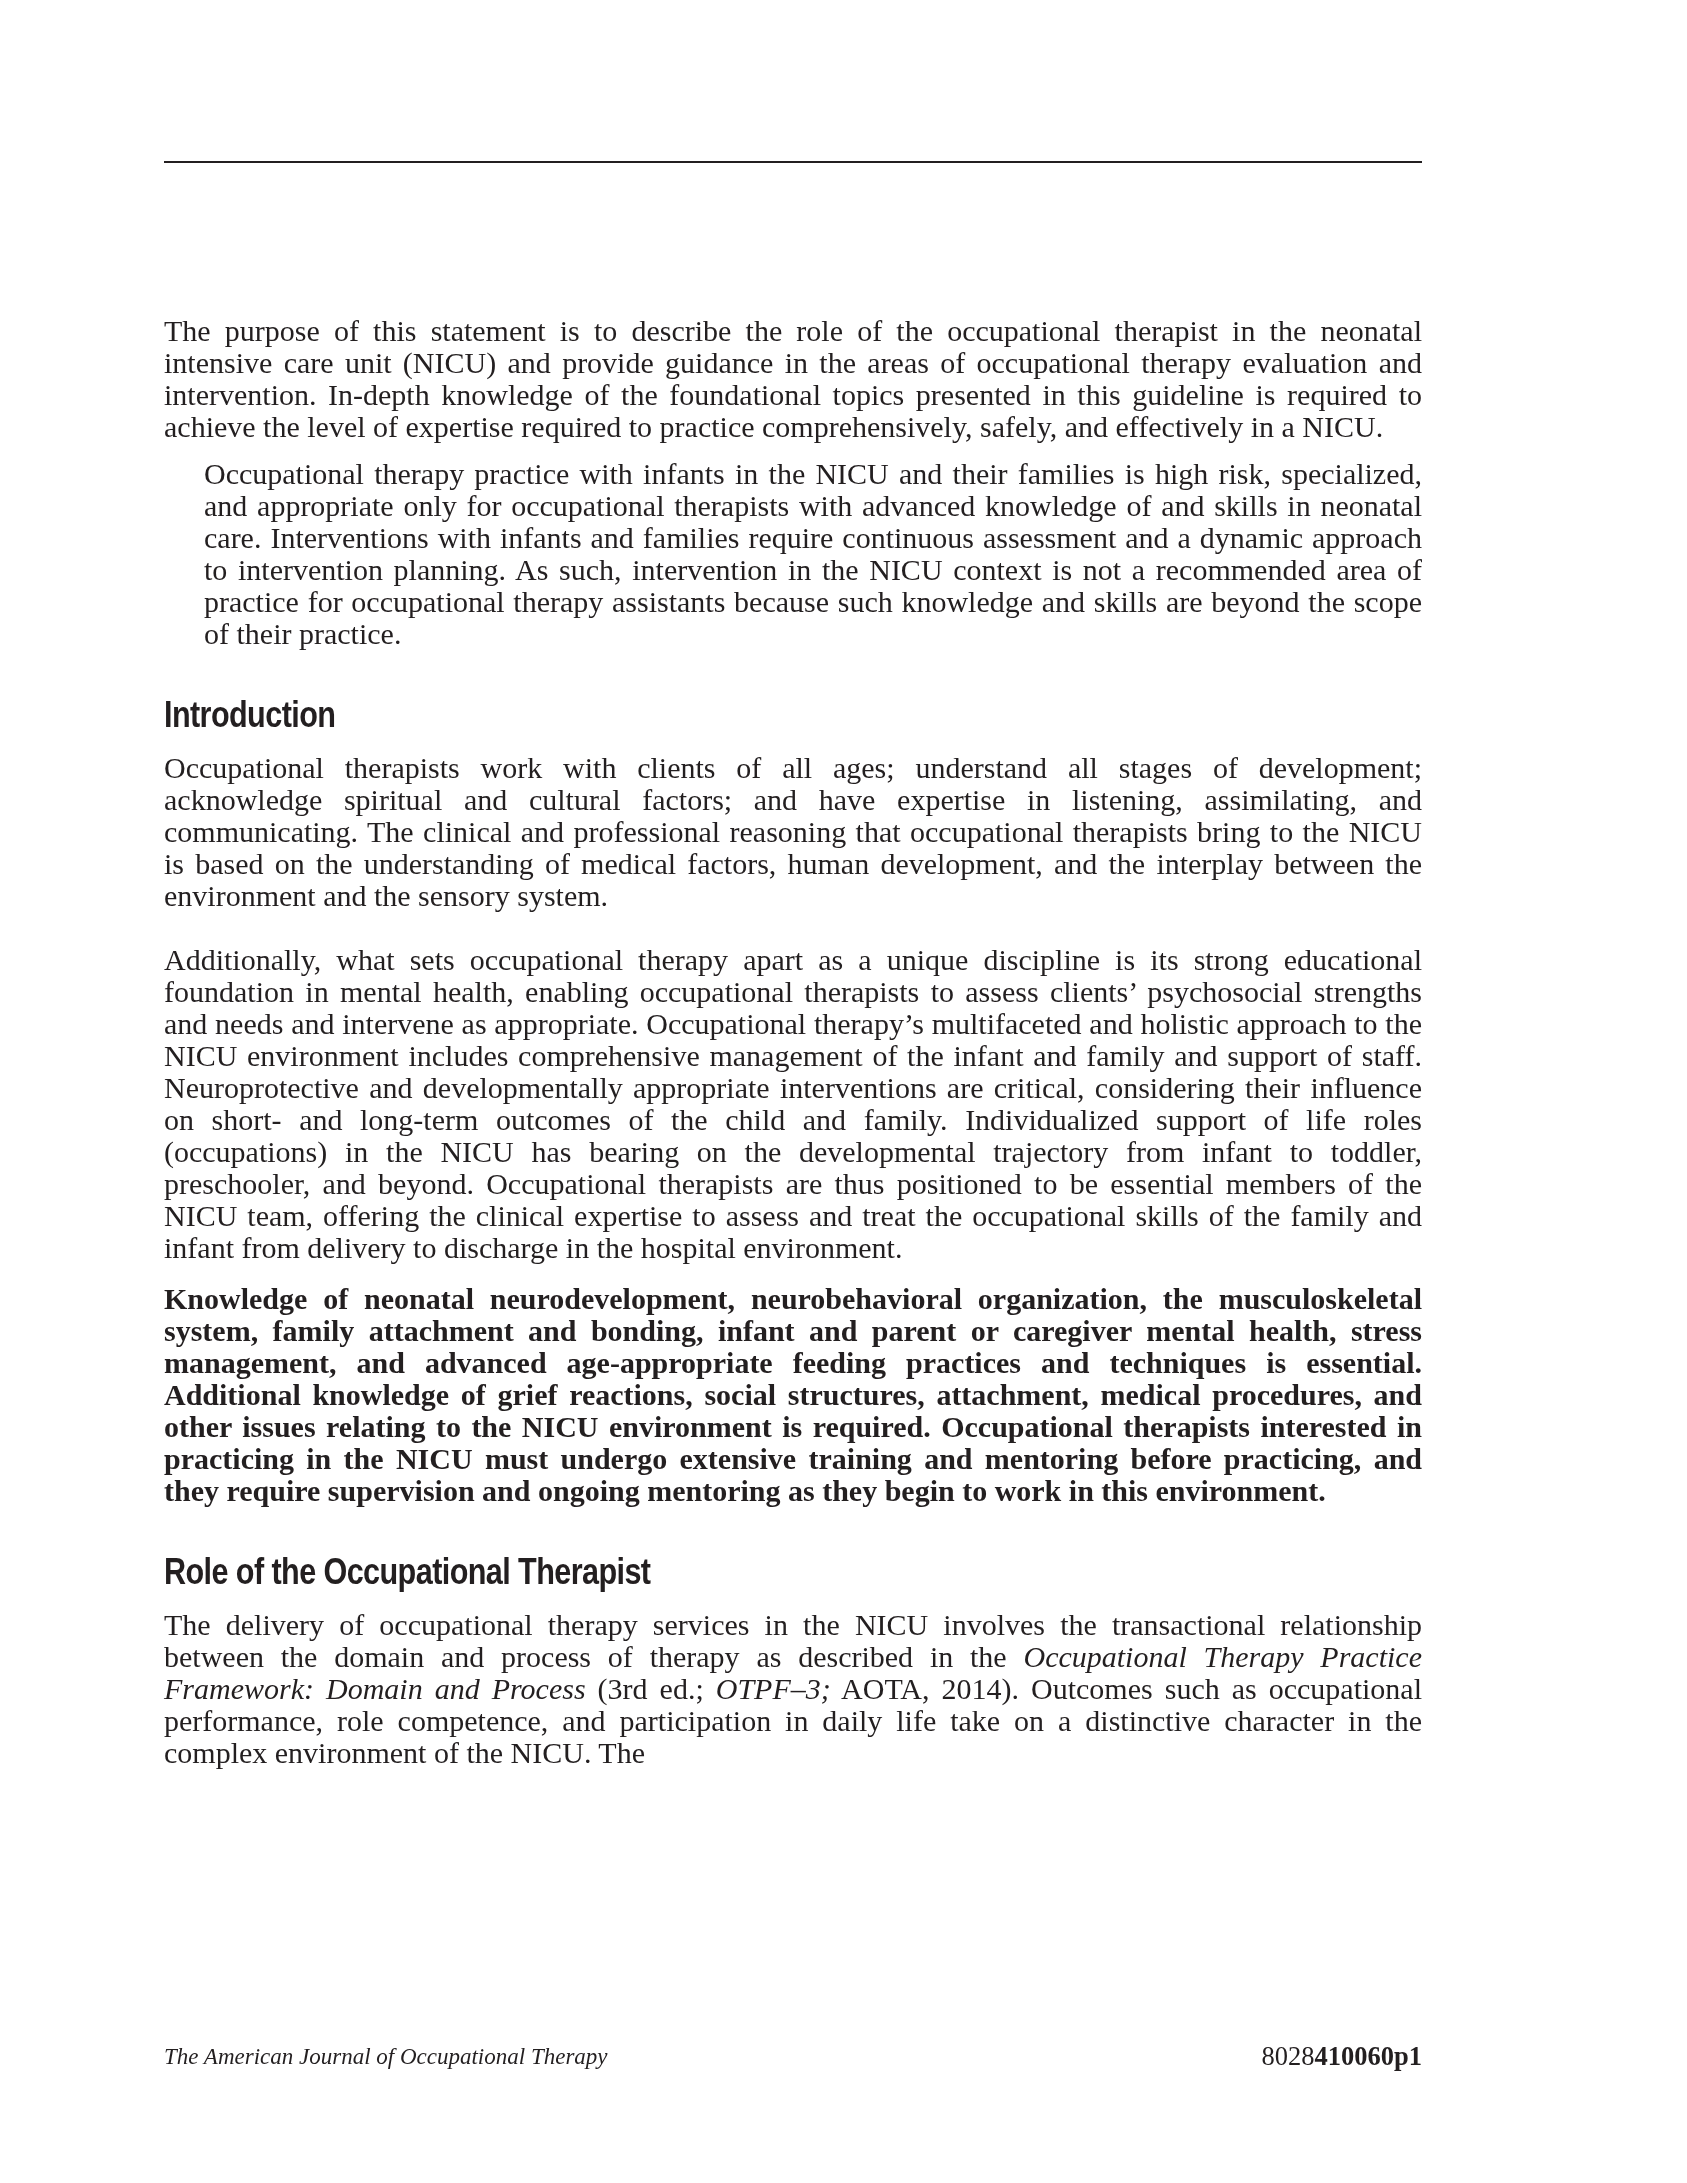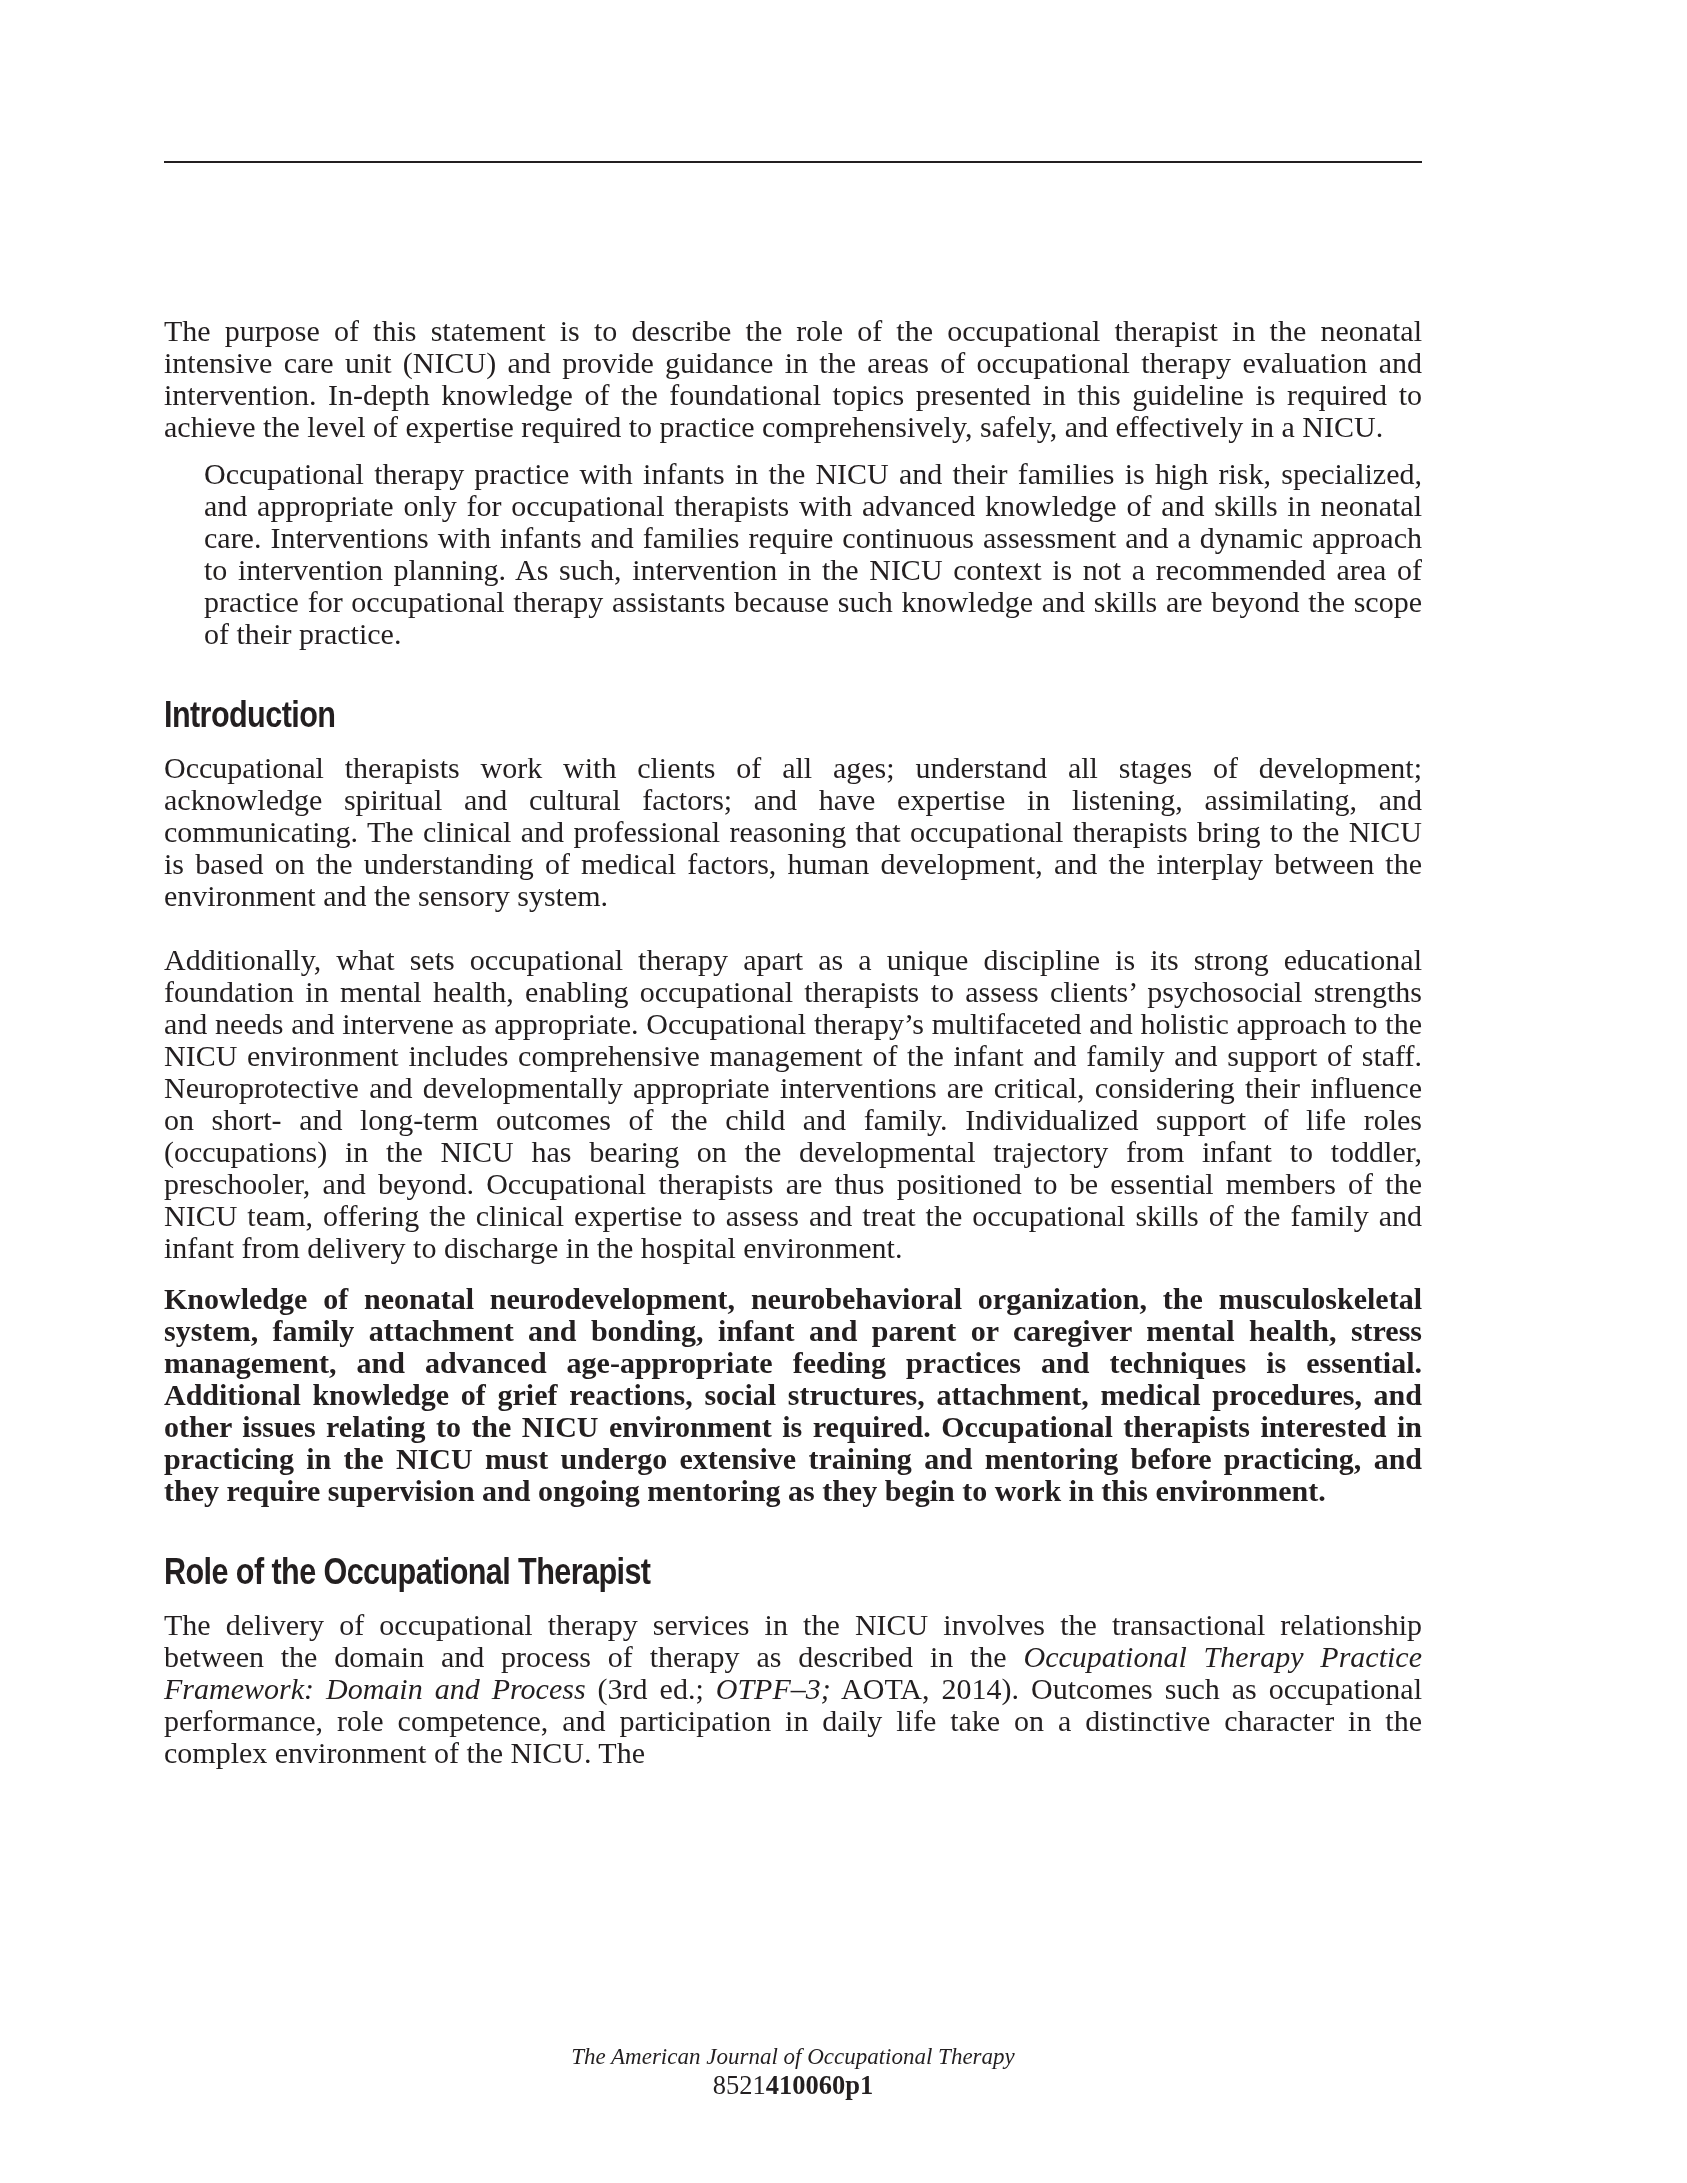--- a/index.html
+++ b/index.html
@@ -71,21 +71,20 @@
   .seg-bold   { font-weight: 700; }
   .seg-regular { }
   .page-footer {
     position: absolute;
     left: 164px;
     top: 2042px;
     width: 1258px;
     display: flex;
     justify-content: space-between;
     align-items: center;
-    flex-direction: column;
   }
   .footer-journal {
     font-style: italic;
     font-size: 23px;
     line-height: 29px;
   }
   .footer-pageno {
     font-size: 26.5px;
     line-height: 29px;
   }
@@ -112,15 +111,15 @@
 
   <div class="section">
     <h2 class="section-heading">Role of the Occupational Therapist</h2>
     <p class="body-para"><span class="seg-regular">The delivery of occupational therapy services in the NICU involves the transactional relationship between the domain and process of therapy as described in the </span><span class="seg-italic">Occupational Therapy Practice Framework: Domain and Process</span><span class="seg-regular"> (3rd ed.; </span><span class="seg-italic">OTPF–3;</span><span class="seg-regular"> AOTA, 2014). Outcomes such as occupational performance, role competence, and participation in daily life take on a distinctive character in the complex environment of the NICU. The</span></p>
   </div>
 
 </div>
 
 <div class="page-footer">
   <span class="footer-journal">The American Journal of Occupational Therapy</span>
-  <span class="footer-pageno"><span class="seg-regular">8521</span><span class="seg-bold">410060p1</span></span>
+  <span class="footer-pageno"><span class="seg-regular">8028</span><span class="seg-bold">410060p1</span></span>
 </div>
 
 
 </body></html>

